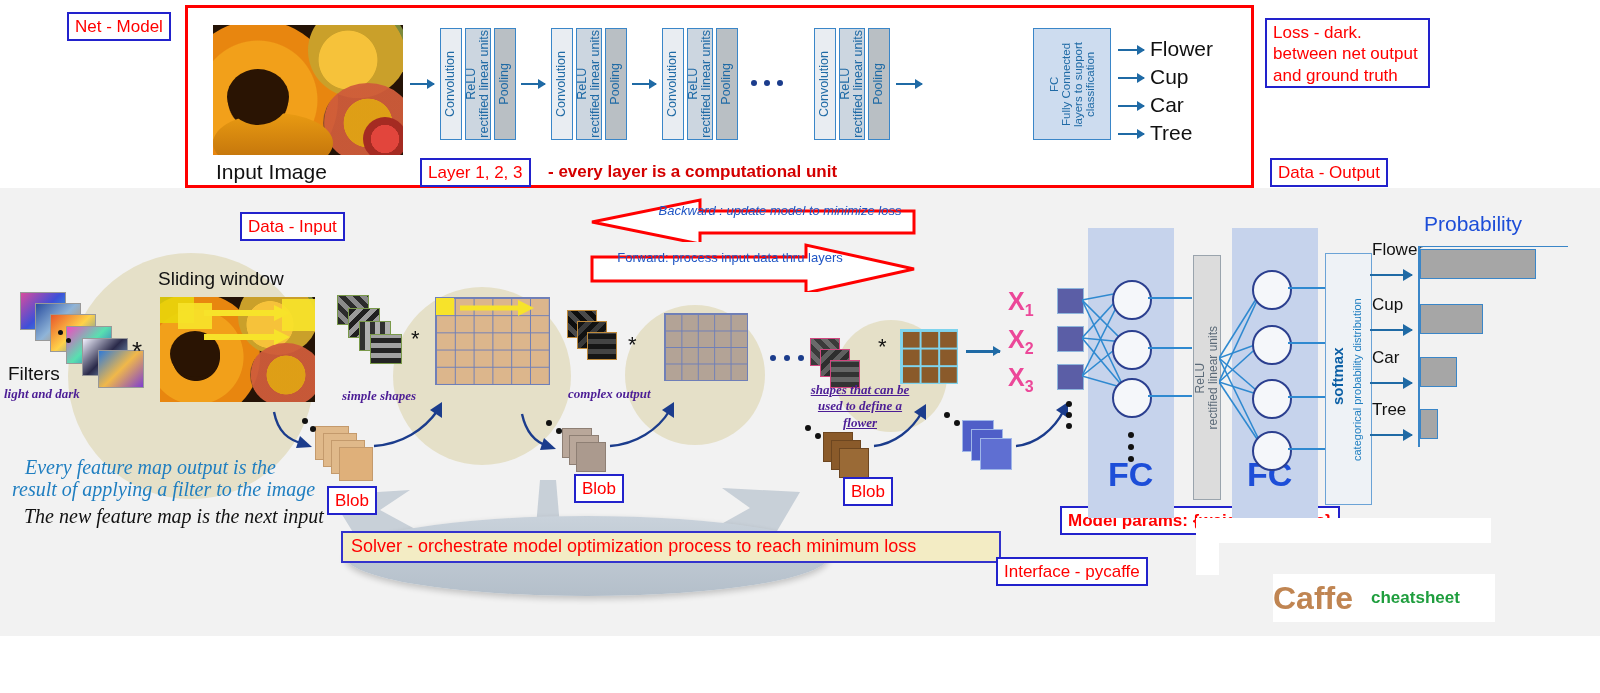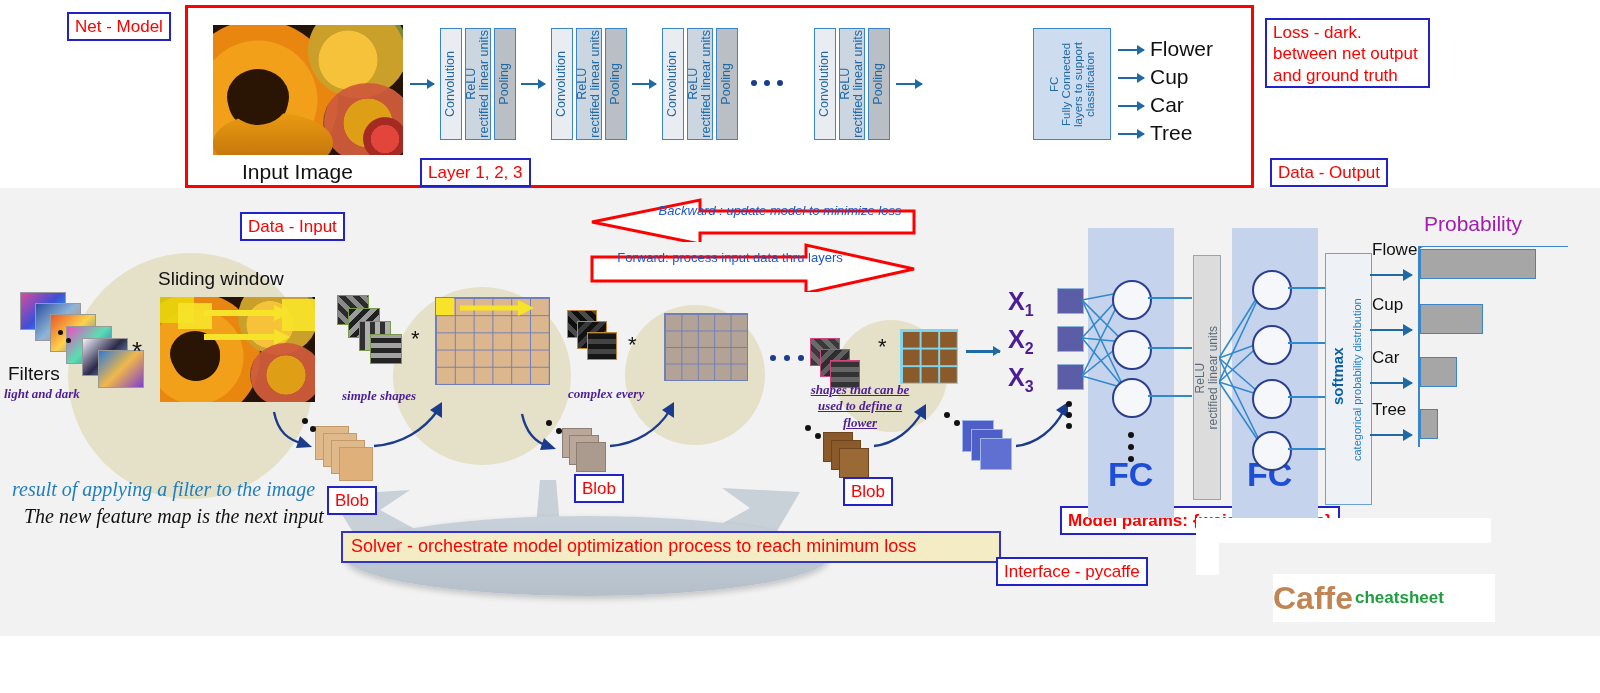--- a/index.html
+++ b/index.html
@@ -43,41 +43,41 @@
         font-family:"Liberation Serif",serif;font-weight:600;}
   .bigital{position:absolute;font-style:italic;color:#1f7ec0;font-size:20px;
            font-family:"Liberation Serif",serif;}
   .blackital{position:absolute;font-style:italic;color:#111;font-size:20px;
              font-family:"Liberation Serif",serif;}
 
   .fcband{position:absolute;background:#c6d3ec;}
   .fclabel{position:absolute;color:#1d4ed8;font-size:34px;font-weight:bold;}
   .neuron{position:absolute;border-radius:50%;border:2px solid #2b3f8f;background:#f5f7fa;}
   .xbox{position:absolute;background:#5b5ea6;border:1px solid #8fb6dd;}
-  .xlab{position:absolute;font-size:25px;font-weight:bold;color:#4c1d95;font-family:"Liberation Sans",sans-serif;}
+  .xlab{position:absolute;font-size:25px;font-weight:bold;color:#ec4899;font-family:"Liberation Sans",sans-serif;}
   .relubar{position:absolute;background:#dcdcdc;border:1px solid #9aa4ad;}
   .softbar{position:absolute;background:#eef2f6;border:1px solid #6ba3d6;}
   .clslbl{position:absolute;font-size:17px;color:#111;}
   .pbar{position:absolute;background:#a6a6a6;border:1px solid #3a86c8;}
   .barrow{position:absolute;height:2px;background:#1f6aa5;}
   .barrow:after{content:"";position:absolute;right:-1px;top:-5px;border-left:10px solid #1f6aa5;
              border-top:6px solid transparent;border-bottom:6px solid transparent;}
 
   
   .bigarrow{position:absolute;}
 
   
   #solverbanner{position:absolute;border:2px solid #3333cc;background:#f3ecc4;color:#ff0000;
      font-size:18px;padding:3px 8px;box-sizing:border-box;white-space:nowrap;}
 
   
   .card{position:absolute;background:#ffffff;}
   #caffelogo{position:absolute;background:#ffffff;display:flex;align-items:center;}
   .caffe-word{color:#c08552;font-size:32px;font-weight:bold;font-family:"Liberation Sans",sans-serif;}
-  .cheat-word{color:#1f9e3e;font-size:17px;font-weight:bold;margin-left:2px;}
+  .cheat-word{color:#1f9e3e;font-size:17px;font-weight:bold;margin-left:18px;}
 </style>
 </head>
 <body>
 
 <div id="stage">
 
   <div id="gray" class="abs"></div>
 
   <div class="beige" style="left:68px;top:253px;width:246px;height:246px;"></div>
   <div class="beige" style="left:393px;top:287px;width:178px;height:178px;"></div>
@@ -87,21 +87,21 @@
   <div id="netpanel" class="abs">
 
     <div class="flower abs" style="left:25px;top:17px;width:190px;height:130px;">
       <div class="fl-petals" style="left:-35px;top:-5px;width:160px;height:160px;background:radial-gradient(circle at 50% 50%, #2a1403 0 26%, #f2a01a 27% 52%, #e8860f 53% 72%, #d97608 73% 100%);"></div>
       <div class="fl-petals" style="left:95px;top:-22px;width:100px;height:95px;background:radial-gradient(circle at 40% 60%, #f6c23a 0 35%, #caa02a 36% 70%, #7d8a3b 71% 100%);"></div>
       <div class="fl-petals" style="left:110px;top:58px;width:90px;height:80px;background:radial-gradient(circle at 50% 50%, #e8a617 0 40%, #cf5c3a 41% 72%, #8e4c2a 73% 100%);opacity:.95;"></div>
       <div class="fl-petals" style="left:0px;top:88px;width:120px;height:60px;background:linear-gradient(180deg,#e99b12,#b8690a);"></div>
       <div class="fl-core" style="left:14px;top:44px;width:62px;height:56px;"></div>
       <div class="fl-petals" style="left:150px;top:92px;width:44px;height:44px;background:radial-gradient(circle,#e2453c 0 45%,#a52b22 46% 100%);"></div>
     </div>
-    <div class="outlbl" style="left:54px;top:152px;">Input Image</div>
+    <div class="outlbl" style="left:28px;top:152px;">Input Image</div>
 
     <div class="arr" style="left:222px;top:75px;width:24px;"></div>
 
     <div class="layerblk blk-light" style="left:252px;top:20px;width:22px;height:112px;">
       <span class="vlabel">Convolution</span>
       </div>
     <div class="layerblk blk-mid" style="left:277px;top:20px;width:26px;height:112px;">
       <span class="vlabel" style="white-space:pre-line;">ReLU
 rectified linear units</span>
       </div>
@@ -162,20 +162,21 @@
     <div class="arr" style="left:930px;top:69px;width:26px;"></div>
     <div class="outlbl" style="left:962px;top:57px;">Cup</div>
     <div class="arr" style="left:930px;top:97px;width:26px;"></div>
     <div class="outlbl" style="left:962px;top:85px;">Car</div>
     <div class="arr" style="left:930px;top:125px;width:26px;"></div>
     <div class="outlbl" style="left:962px;top:113px;">Tree</div>
   </div>
 
   <div class="redbox abs" style="left:67px;top:12px;">Net - Model</div>
   <div class="redbox abs" style="left:420px;top:158px;">Layer 1, 2, 3</div>
+  <div class="abs" style="left:548px;top:162px;color:#d40000;font-size:17px;font-weight:bold;">- every layer is a computational unit</div>
   <div class="redbox abs multi" style="left:1265px;top:18px;width:165px;height:70px;">Loss - dark. between net output and ground truth</div>
   <div class="redbox abs" style="left:1270px;top:158px;">Data - Output</div>
   <div class="redbox abs" style="left:240px;top:212px;">Data - Input</div>
 
   <svg class="bigarrow" style="left:588px;top:196px;" width="330" height="46">
     <polygon points="4,26 112,4 112,15 326,15 326,37 112,37 112,48" fill="#ffffff" stroke="#ff0000" stroke-width="3"></polygon>
   </svg>
   <div class="abs" style="left:650px;top:203px;width:260px;text-align:center;color:#1f55c4;font-size:13px;font-style:italic;">Backward : update model to minimize loss</div>
 
   <svg class="bigarrow" style="left:588px;top:240px;" width="330" height="52">
@@ -256,21 +257,21 @@
     <polygon points="26,26 38,37 22,38" fill="#1b3c8c"></polygon>
   </svg>
   <svg class="abs" style="left:608px;top:400px;" width="78" height="52">
     <path d="M2,46 C28,44 50,30 62,10" stroke="#1b3c8c" stroke-width="2.4" fill="none"></path>
     <polygon points="54,10 66,2 66,18" fill="#1b3c8c"></polygon>
   </svg>
 
   <div class="stackimg" style="left:567px;top:310px;width:28px;height:26px;background:repeating-linear-gradient(45deg,#0e0e0e 0 5px,#4a4a4a 5px 10px);border:1px solid #c08a3a;"></div>
   <div class="stackimg" style="left:577px;top:321px;width:28px;height:26px;background:repeating-linear-gradient(135deg,#121212 0 5px,#3a3a3a 5px 10px);border:1px solid #c08a3a;"></div>
   <div class="stackimg" style="left:587px;top:332px;width:28px;height:26px;background:repeating-linear-gradient(0deg,#161616 0 5px,#444 5px 10px);border:1px solid #c08a3a;"></div>
-  <div class="ital" style="left:568px;top:386px;">complex every</div>
+  <div class="ital" style="left:568px;top:386px;">complex output</div>
   <div class="abs" style="left:628px;top:332px;font-size:22px;color:#111;">*</div>
 
   <div class="abs" style="left:664px;top:313px;width:82px;height:66px;background:#b3a396;border:1px solid #6f7fb8;
        background-image:linear-gradient(to right,#6f7fb8 1px,transparent 1px),linear-gradient(to bottom,#6f7fb8 1px,transparent 1px);
        background-size:16.4px 16.5px;"></div>
 
   <div class="dots3" style="left:770px;top:355px;">
     <span class="dot" style="left:0;top:0;"></span>
     <span class="dot" style="left:14px;top:0;"></span>
     <span class="dot" style="left:28px;top:0;"></span>
@@ -301,20 +302,21 @@
   <div class="stackimg" style="left:962px;top:420px;width:30px;height:30px;background:#4f5fc8;border:1px solid #9fb6e8;"></div>
   <div class="stackimg" style="left:971px;top:429px;width:30px;height:30px;background:#4f5fc8;border:1px solid #9fb6e8;"></div>
   <div class="stackimg" style="left:980px;top:438px;width:30px;height:30px;background:#5f6fd2;border:1px solid #9fb6e8;"></div>
   <svg class="abs" style="left:1014px;top:400px;" width="62" height="52">
     <path d="M2,46 C22,44 40,30 50,10" stroke="#1b3c8c" stroke-width="2.4" fill="none"></path>
     <polygon points="42,10 54,2 54,18" fill="#1b3c8c"></polygon>
   </svg>
 
   <div class="arr" style="left:966px;top:350px;width:34px;height:3px;"></div>
 
+  <div class="bigital" style="left:25px;top:456px;">Every feature map output is the</div>
   <div class="bigital" style="left:12px;top:478px;">result of applying a filter to the image</div>
   <div class="blackital" style="left:24px;top:505px;">The new feature map is the next input</div>
 
   <svg class="abs" style="left:330px;top:470px;" width="500" height="100">
     <polygon points="0,25 80,20 50,40 120,78 60,74 40,90" fill="#c5cdd6" opacity=".95"></polygon>
     <polygon points="210,10 226,10 232,80 204,80" fill="#c5cdd6" opacity=".95"></polygon>
     <polygon points="470,22 392,18 420,38 352,76 410,72 430,90" fill="#c5cdd6" opacity=".95"></polygon>
   </svg>
   <div class="abs" style="left:345px;top:516px;width:484px;height:80px;border-radius:50%;
         background:linear-gradient(180deg,#c9d2db,#b4bfca);box-shadow:0 3px 6px rgba(0,0,0,.2);"></div>
@@ -411,21 +413,21 @@
 
   <div class="clslbl" style="left:1372px;top:240px;">Flower</div>
   <div class="barrow" style="left:1370px;top:274px;width:42px;"></div>
   <div class="clslbl" style="left:1372px;top:295px;">Cup</div>
   <div class="barrow" style="left:1370px;top:329px;width:42px;"></div>
   <div class="clslbl" style="left:1372px;top:348px;">Car</div>
   <div class="barrow" style="left:1370px;top:382px;width:42px;"></div>
   <div class="clslbl" style="left:1372px;top:400px;">Tree</div>
   <div class="barrow" style="left:1370px;top:434px;width:42px;"></div>
 
-  <div class="abs" style="left:1424px;top:212px;font-size:21px;color:#a21caf;">Probability</div>
+  <div class="abs" style="left:1424px;top:212px;font-size:21px;color:#1d4ed8;">Probability</div>
   <div class="abs" style="left:1418px;top:247px;width:2px;height:200px;background:#3a86c8;"></div>
   <div class="abs" style="left:1418px;top:246px;width:150px;height:1px;background:#3a86c8;"></div>
   <div class="pbar" id="bar0" style="left: 1420px; top: 249px; height: 28px; width: 113.88px; background: rgb(166, 166, 166); border-color: rgb(58, 134, 200);"></div>
   <div class="pbar" id="bar1" style="left: 1420px; top: 304px; height: 28px; width: 61.32px; background: rgb(166, 166, 166); border-color: rgb(58, 134, 200);"></div>
   <div class="pbar" id="bar2" style="left: 1420px; top: 357px; height: 28px; width: 35.04px; background: rgb(166, 166, 166); border-color: rgb(58, 134, 200);"></div>
   <div class="pbar" id="bar3" style="left: 1420px; top: 409px; height: 28px; width: 16.06px; background: rgb(166, 166, 166); border-color: rgb(58, 134, 200);"></div>
 
   <div class="card" style="left:1196px;top:518px;width:295px;height:57px;"></div>
   <div class="card" style="left:1219px;top:543px;width:275px;height:52px;background:#f2f2f2;"></div>
   <div id="caffelogo" style="left:1273px;top:574px;width:222px;height:48px;padding-left:0;">

